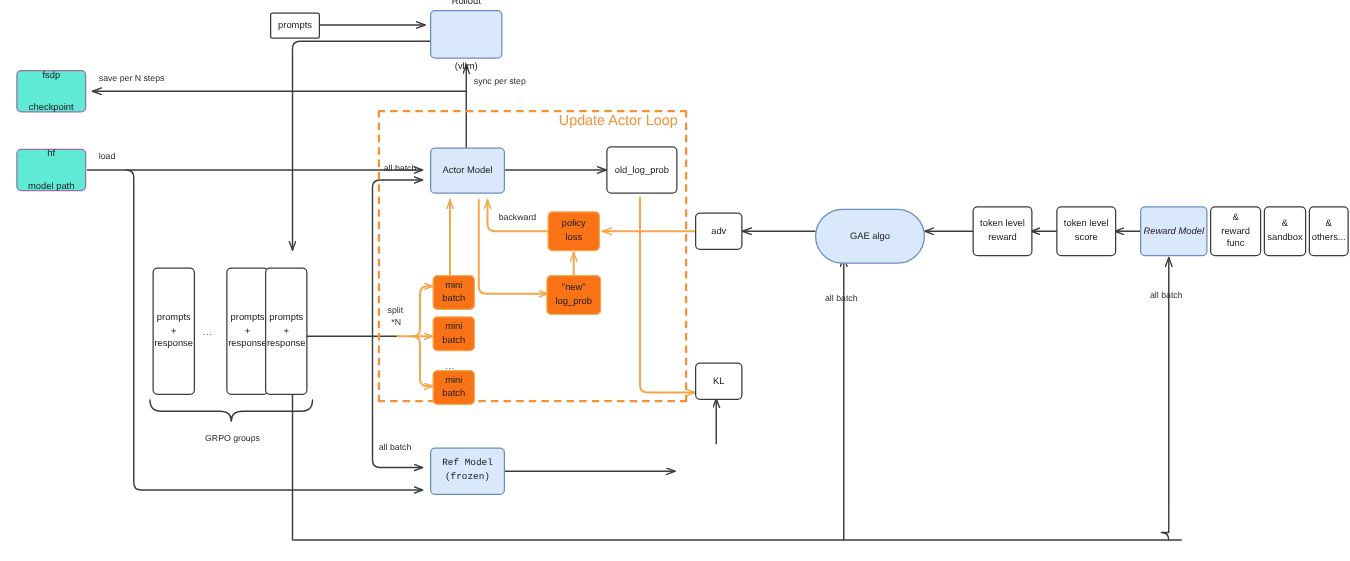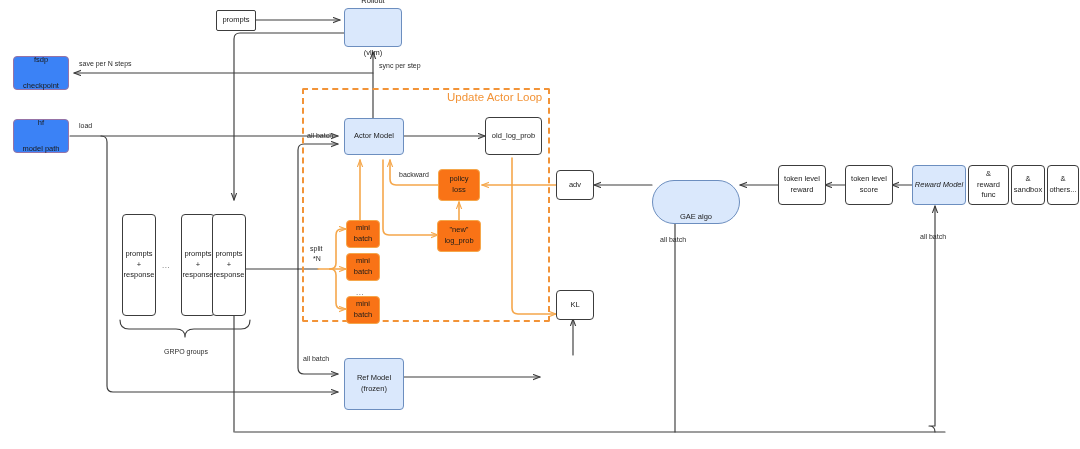--- a/index.html
+++ b/index.html
@@ -3,21 +3,21 @@
 <meta charset="utf-8">
 <style>
   html,body{margin:0;padding:0;background:#ffffff;}
   body{font-family:"Liberation Sans",sans-serif;}
   #stage{position:relative;width:1080px;height:449px;background:#fff;overflow:hidden;padding-left:45px;}
   #svg{position:absolute;left:0;top:0;width:1080px;height:449px;}
   .node{position:absolute;box-sizing:border-box;display:flex;flex-direction:column;
         align-items:center;justify-content:center;text-align:center;
         font-size:7.5px;line-height:1.45;color:#1b1b1b;border-radius:4px;}
   .n-blue{background:#dae8fc;border:1.2px solid #6c8ebf;}
-  .n-purple{background:#3b82f6;border:1.2px solid #9673a6;gap:15px;}
+  .n-purple{background:#5eead4;border:1.2px solid #9673a6;gap:15px;}
   .n-white{background:#ffffff;border:1.2px solid #3c3c3c;}
   .n-orange{background:#f97316;border:1.2px solid #f5a74b;}
   .n-sq{border-radius:2px;}
   .edge-label{position:absolute;font-size:7px;color:#2b2b2b;white-space:nowrap;}
   .loop-title{position:absolute;font-size:11.5px;color:#f29337;white-space:nowrap;}
   .dashbox{position:absolute;border:2.5px dashed #f29337;border-radius:2px;box-sizing:border-box;}
   .ell{border-radius:999px;}
   .dots{position:absolute;font-size:8px;color:#555;letter-spacing:0.5px;}
 </style>
 </head>
@@ -156,21 +156,21 @@
   </div>
 
   <div class="node n-white" style="left:556px;top:170px;width:38px;height:30px;">
     <span>adv</span>
   </div>
 
   <div class="node n-white" style="left:556px;top:290px;width:38px;height:30px;">
     <span>KL</span>
   </div>
 
-  <div class="node n-blue ell" style="left:652px;top:180px;width:88px;height:44px;justify-content:flex-end;">
+  <div class="node n-blue ell" style="left:652px;top:167px;width:88px;height:44px;">
     <span>GAE algo</span>
   </div>
 
   <div class="node n-white" style="left:778px;top:165px;width:48px;height:40px;">
     <span>token level</span>
     <span>reward</span>
   </div>
 
   <div class="node n-white" style="left:845px;top:165px;width:48px;height:40px;">
     <span>token level</span>
@@ -187,21 +187,21 @@
   </div>
   <div class="node n-white" style="left:1011px;top:165px;width:34px;height:40px;">
     <span>&amp;</span>
     <span>sandbox</span>
   </div>
   <div class="node n-white" style="left:1047px;top:165px;width:32px;height:40px;">
     <span>&amp;</span>
     <span>others...</span>
   </div>
 
-  <div class="node n-blue" style="left:344px;top:358px;width:60px;height:52px;">
+  <div class="node n-blue" style="left:344px;top:358px;width:60px;height:38px;font-family:Liberation Mono, monospace;">
     <span>Ref Model</span>
     <span>(frozen)</span>
   </div>
 
 
   <div class="node n-white" style="left:122px;top:214px;width:34px;height:102px;">
     <span>prompts</span>
     <span>+</span>
     <span>response</span>
   </div>

